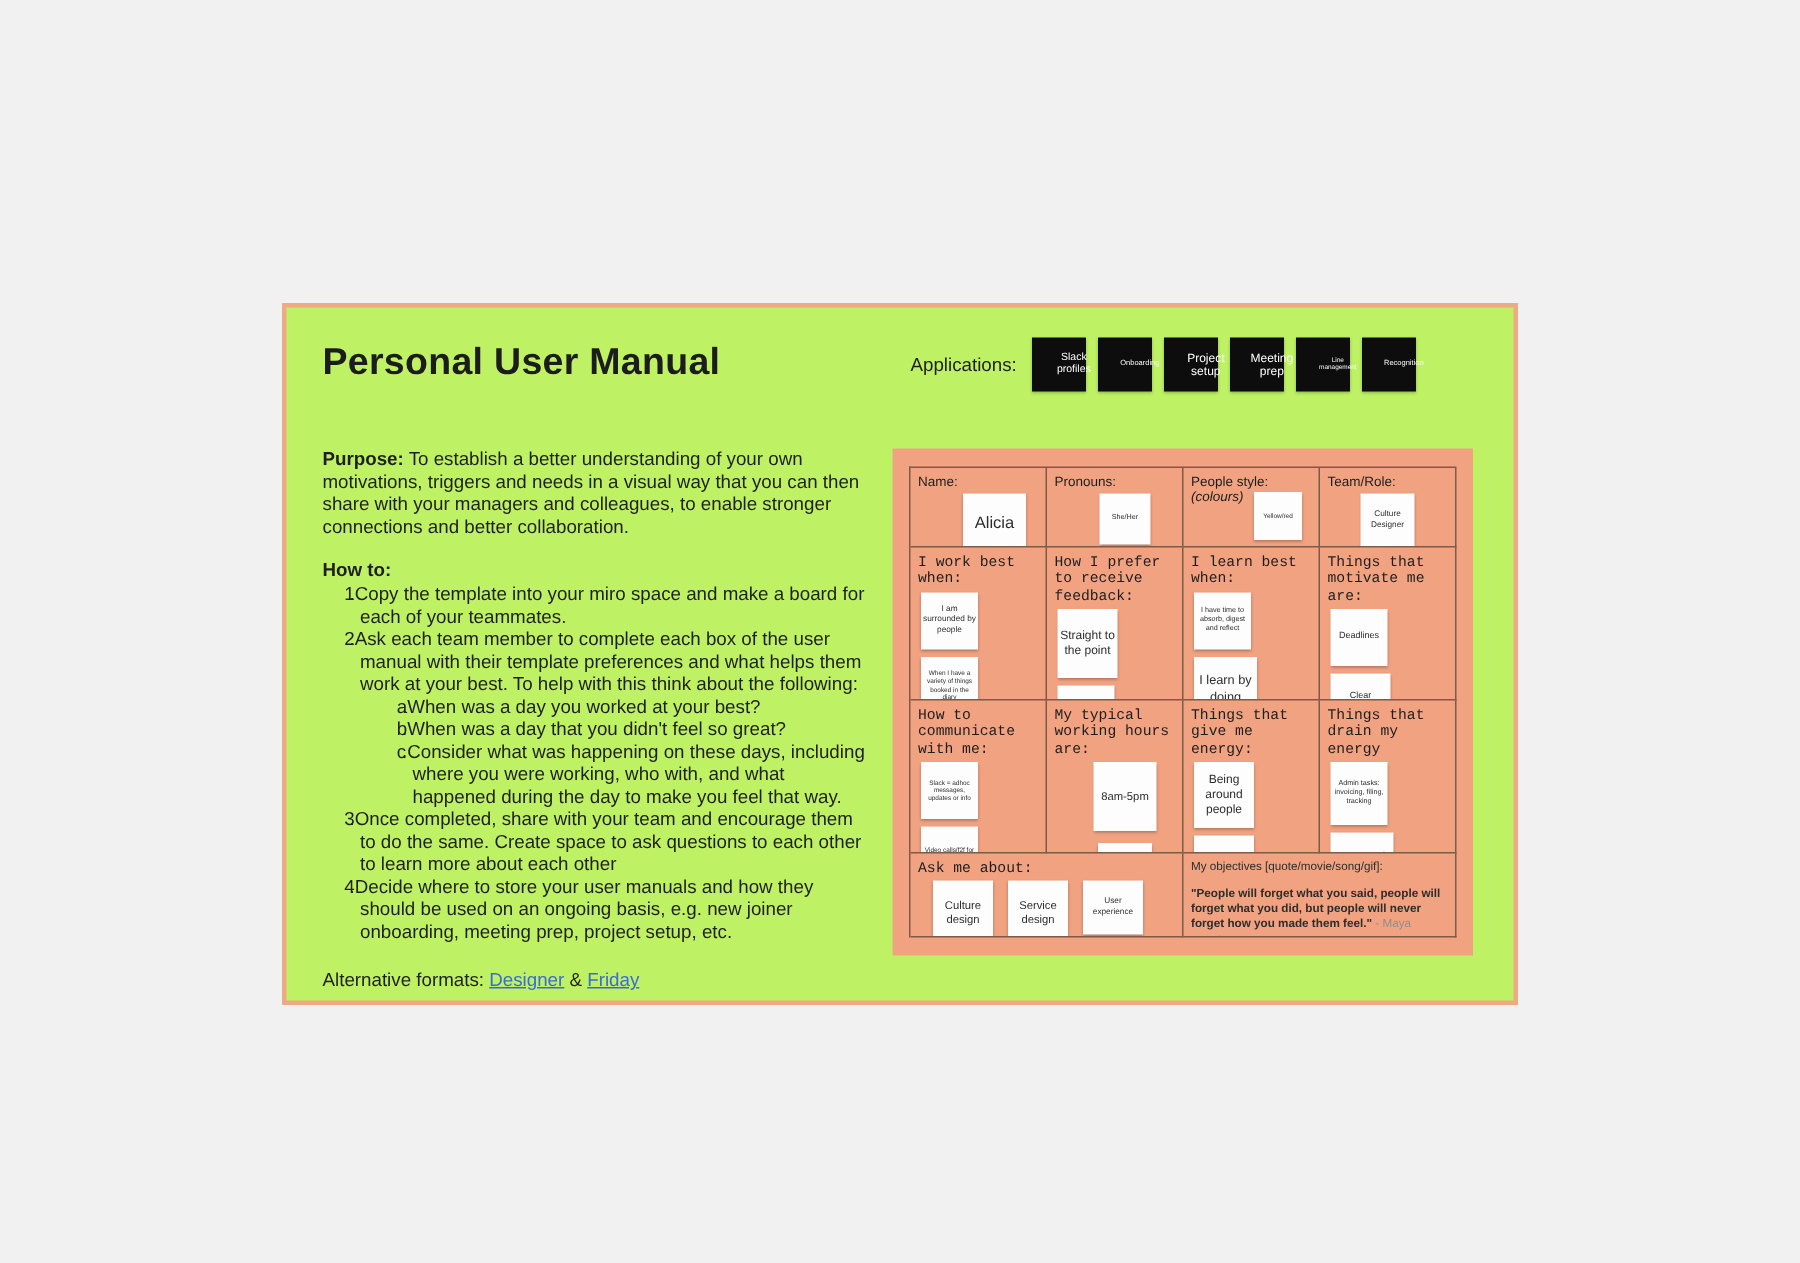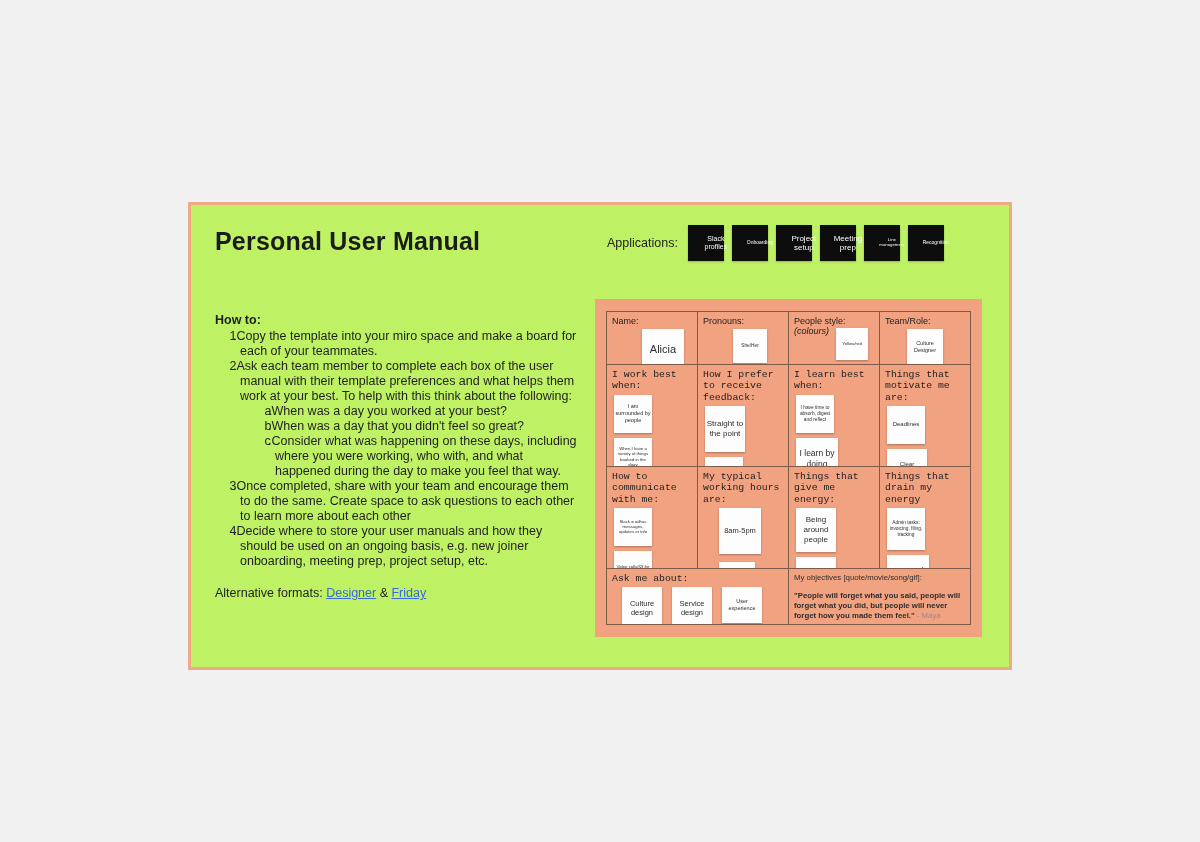--- a/index.html
+++ b/index.html
@@ -46,21 +46,21 @@
 
   .stickies { display:flex; flex-wrap:wrap; gap:5px 7px; padding:3px 2px; align-items:flex-start; }
   .st { background:#fdfdfd; box-shadow:0 1px 2px rgba(0,0,0,.3); color:#2d2d2d;
     display:flex; align-items:center; justify-content:center; text-align:center; line-height:1.25; padding:1px; }
   .w32{width:32px;height:32px} .w34{width:34px;height:34px} .w36{width:36px;height:36px}
   .w38{width:38px;height:38px} .w40{width:40px;height:40px} .w42{width:42px;height:42px}
   .h36{height:36px!important} .h40{height:40px!important} .h42{height:42px!important} .h44{height:44px!important} .h46{height:46px!important}
   .f4{font-size:4.3px} .f5{font-size:4.8px} .f55{font-size:5.5px} .f6{font-size:6px}
   .f75{font-size:7.5px} .f8{font-size:8px} .f85{font-size:8.5px} .f11{font-size:11px}
   .ml28{margin-left:28px} .ml20{margin-left:20px} .ml40{margin-left:40px}
-  .col-stack { align-items:center; gap:8px; margin-left:14px; }
+  .col-stack { flex-direction:column; align-items:center; gap:8px; margin-left:14px; }
 
   .quote-cell { font-size:7.8px; color:#2d2d2d; line-height:1.3; }
   .quote-cell .q-label { margin-bottom:8px; }
   .quote-cell .q-text { font-weight:bold; }
   .quote-cell .q-attr { font-weight:normal; color:#8d8d8d; }
 </style>
 </head>
 <body>
 
 <div class="board-card">
@@ -71,20 +71,23 @@
     <span class="apps-label">Applications:</span>
     <div class="chip c-md">Slack profiles</div>
     <div class="chip c-sm">Onboarding</div>
     <div class="chip c-lg">Project setup</div>
     <div class="chip c-lg">Meeting prep</div>
     <div class="chip c-xs">Line management</div>
     <div class="chip c-sm">Recognition</div>
   </div>
 
   <div class="left-col">
+    <div class="para">
+      <b>Purpose:</b><span> To establish a better understanding of your own motivations, triggers and needs in a visual way that you can then share with your managers and colleagues, to enable stronger connections and better collaboration.</span>
+    </div>
     <div class="howto-label">How to:</div>
     <div class="olist">
       <div class="li"><span class="dot">.</span><span class="num">1</span><span>Copy the template into your miro space and make a board for each of your teammates.</span></div>
       <div class="li"><span class="dot">.</span><span class="num">2</span><span>Ask each team member to complete each box of the user manual with their template preferences and what helps them work at your best. To help with this think about the following:</span></div>
       <div class="sub">
         <div class="li"><span class="dot">.</span><span class="num">a</span><span>When was a day you worked at your best?</span></div>
         <div class="li"><span class="dot">.</span><span class="num">b</span><span>When was a day that you didn't feel so great?</span></div>
         <div class="li"><span class="dot">.</span><span class="num">c</span><span>Consider what was happening on these days, including where you were working, who with, and what happened during the day to make you feel that way.</span></div>
       </div>
       <div class="li"><span class="dot">.</span><span class="num">3</span><span>Once completed, share with your team and encourage them to do the same. Create space to ask questions to each other to learn more about each other</span></div>

